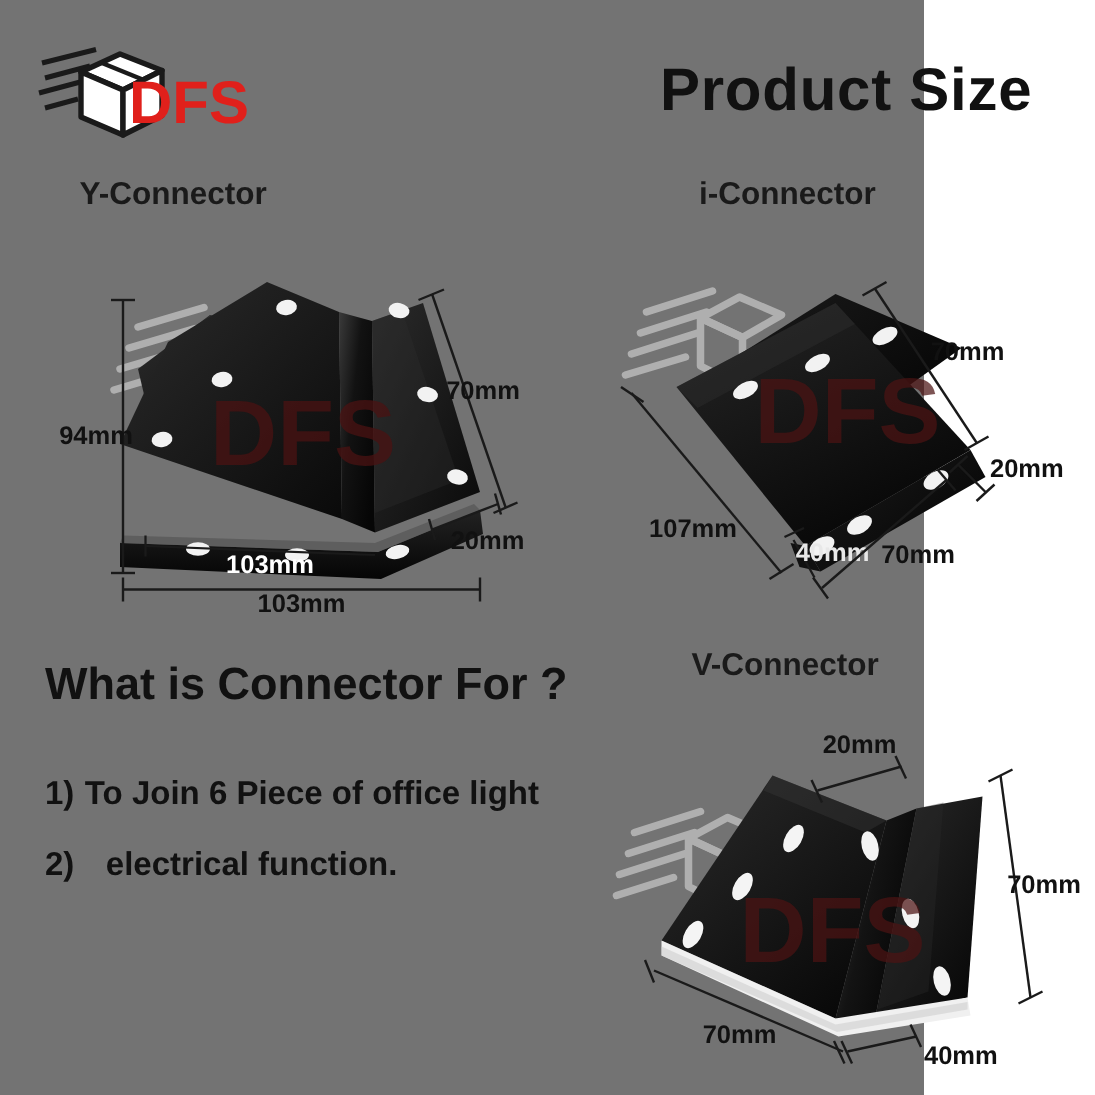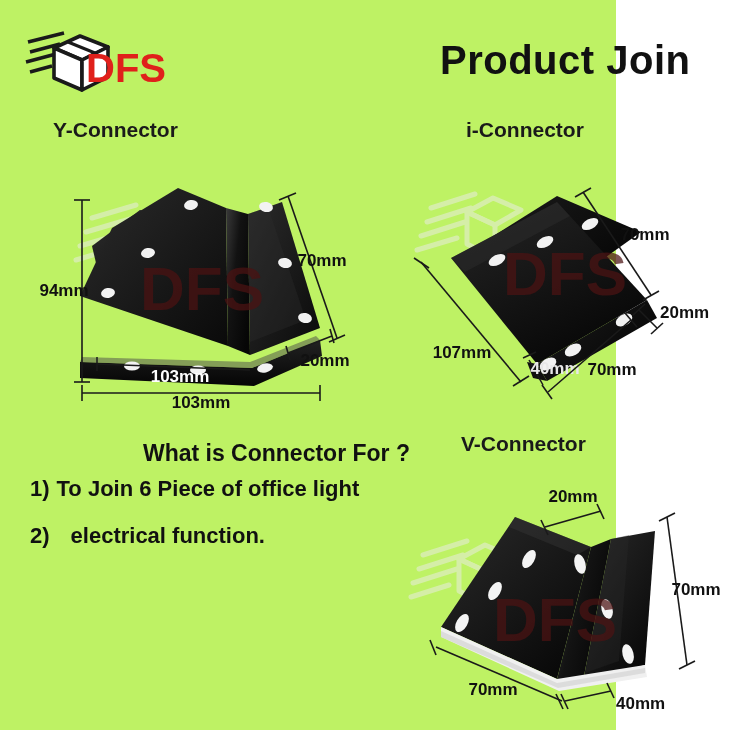--- a/index.html
+++ b/index.html
@@ -10,21 +10,21 @@
     height: 730px;
     background: #ffffff;
     font-family: "Liberation Sans", sans-serif;
     overflow: hidden;
   }
 
   #page {
     position: relative;
     width: 616px;
     height: 730px;
-    background: #bef264;
+    background: #737373;
   }
 
   
   #brand-logo {
     position: absolute;
     left: 24px;
     top: 26px;
     width: 150px;
     height: 70px;
   }
@@ -64,26 +64,25 @@
     position: absolute;
     left: 0;
     top: 32px;
     width: 100%;
     height: 258px;
   }
   .figure svg { display: block; width: 100%; height: 100%; }
 
   
   #info-heading {
-    font-size: 23px;
+    font-size: 30px;
     font-weight: bold;
     color: #111111;
     white-space: nowrap;
-    margin-bottom: 7px;
-    text-align: right;
+    margin-bottom: 40px;
   }
   .info-item {
     display: flex;
     font-size: 22px;
     font-weight: bold;
     color: #111111;
     line-height: 1.32;
     margin-bottom: 18px;
   }
   .info-num { flex: 0 0 auto; margin-right: 7px; }
@@ -108,21 +107,21 @@
         <polygon points="30,22 58,34 58,64 30,52"></polygon>
         <polygon points="58,34 84,21 84,51 58,64"></polygon>
       </g>
       <g fill="none" stroke="#1a1a1a" stroke-width="3">
         <line x1="44" y1="16" x2="71" y2="27"></line>
       </g>
       <text x="62" y="56" font-family="Liberation Sans, sans-serif" font-size="40" font-weight="bold" fill="#e0201b">DFS</text>
     </svg>
   </div>
 
-  <div id="page-title">Product Join</div>
+  <div id="page-title">Product Size</div>
 
   <div class="panel" id="panel-y">
     <div class="panel-title">Y-Connector</div>
     <div class="figure">
       <svg viewBox="0 0 360 258">
         <defs>
           <linearGradient id="ygA" x1="0" y1="0" x2="1" y2="1">
             <stop offset="0" stop-color="#2b2b2b"></stop>
               <stop offset="1" stop-color="#0a0a0a"></stop>
           </linearGradient>

